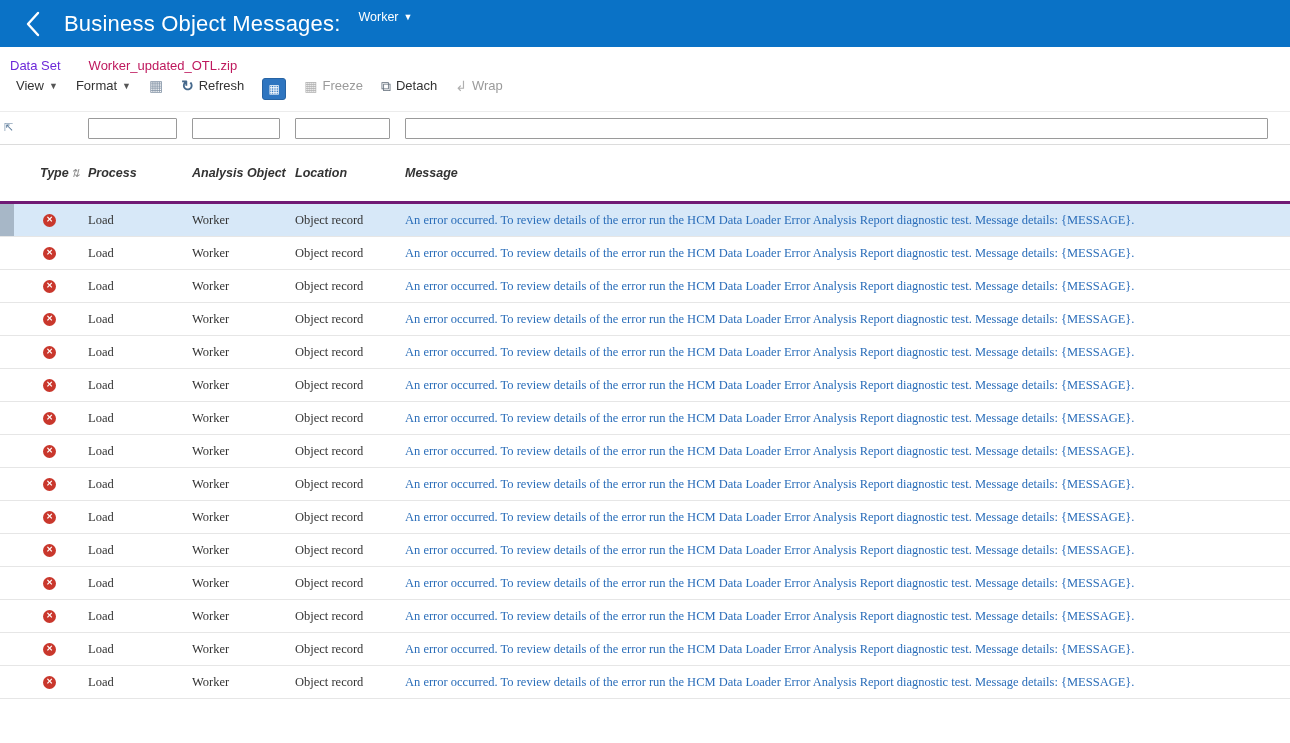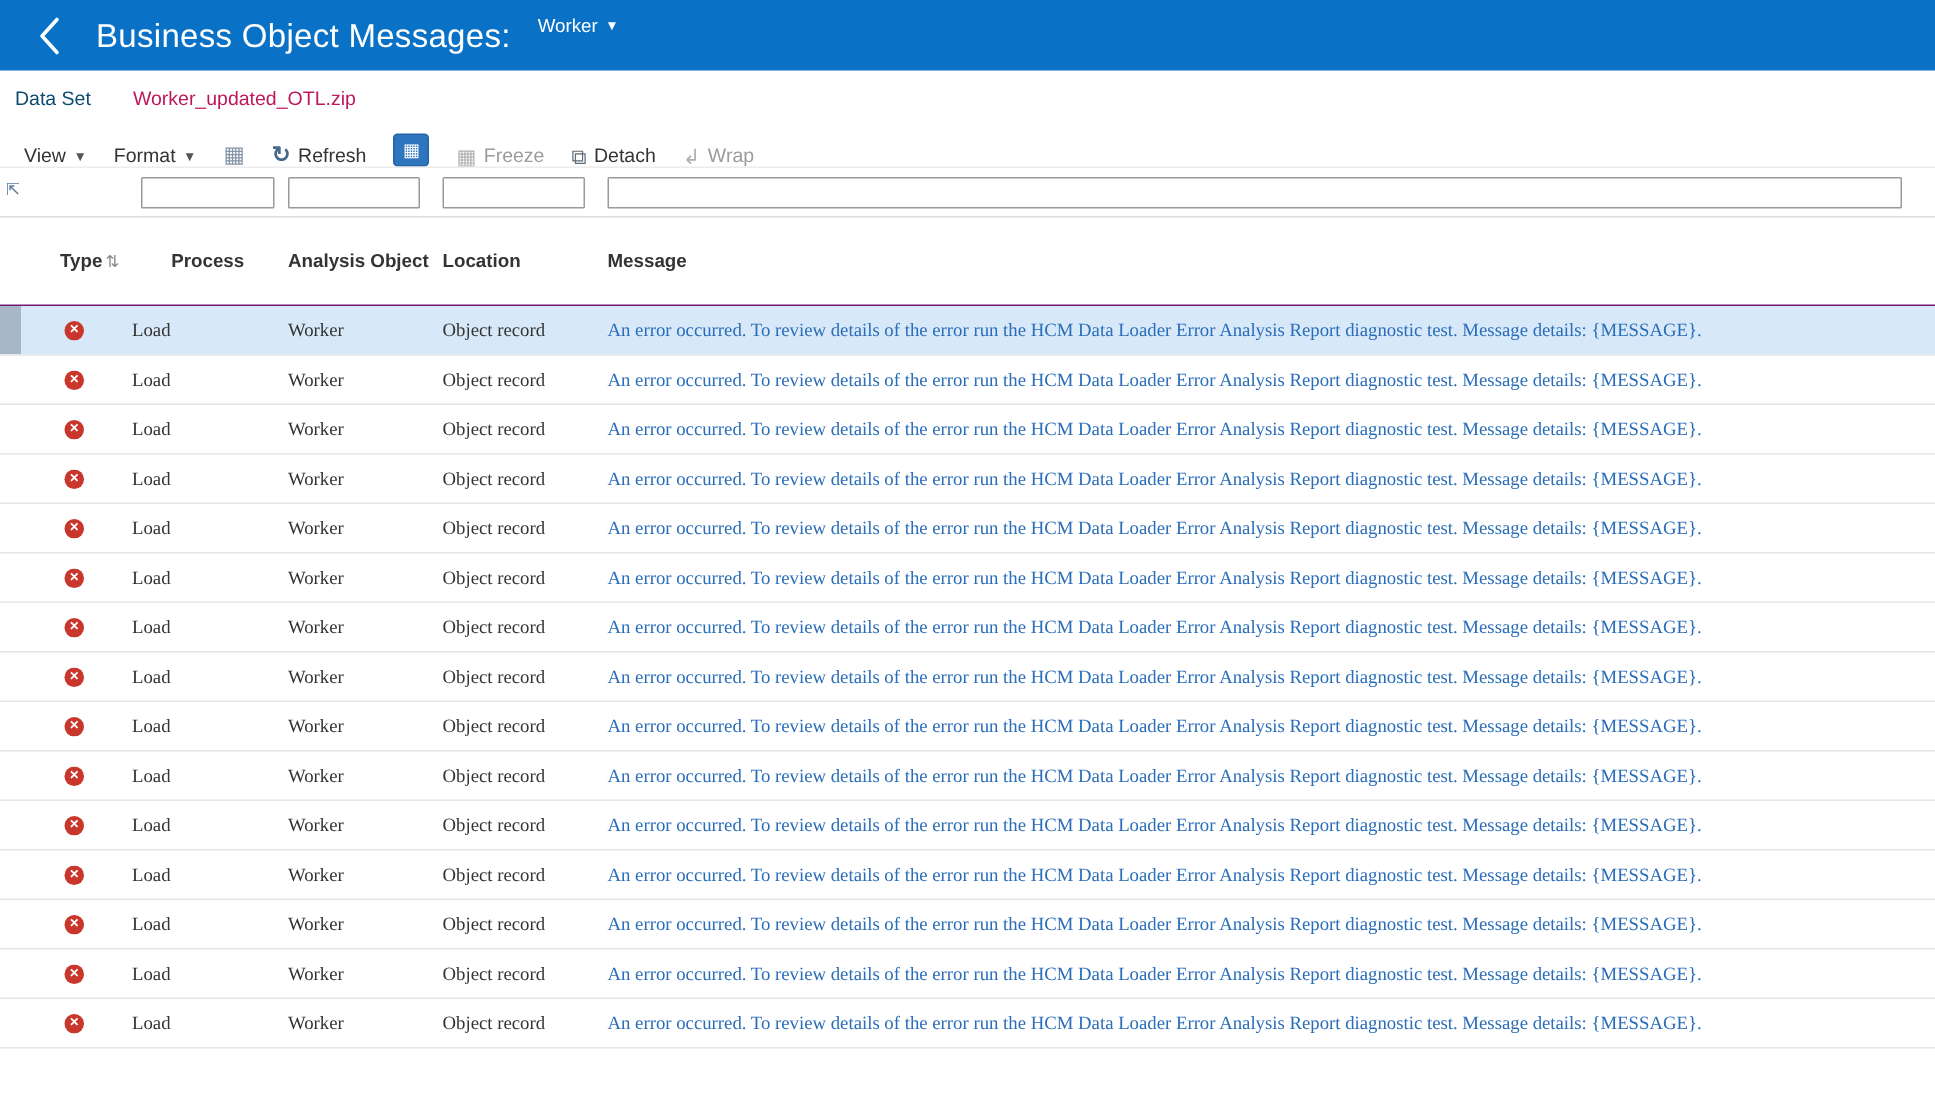--- a/index.html
+++ b/index.html
@@ -11,61 +11,61 @@
             padding:0 16px; color:#fff; }
   .back-btn { width:34px; height:34px; display:flex; align-items:center; justify-content:center;
               cursor:pointer; margin-right:14px; }
   .page-title { font-size:22px; font-weight:400; letter-spacing:0.2px; color:#ffffff; }
   .obj-selector { display:flex; align-items:center; gap:5px; margin-left:18px;
                   position:relative; top:-7px; font-size:12.5px; cursor:pointer; }
   .obj-selector .caret { font-size:9px; }
 
   
   .dataset-row { height:31px; display:flex; align-items:center; padding:6px 0 0 10px; }
-  .ds-label { font-size:13px; color:#0c4a6e; }
+  .ds-label { font-size:13px; color:#6d28d9; }
   .ds-value { font-size:13px; color:#be185d; margin-left:28px; }
 
   
-  .toolbar { height:33px; display:flex; align-items:flex-end; padding-left:16px; gap:18px; }
+  .toolbar { height:33px; display:flex; align-items:flex-start; padding-left:16px; gap:18px; }
   .tb-item { display:flex; align-items:center; gap:5px; font-size:13px; color:#333;
              cursor:pointer; white-space:nowrap; }
   .tb-item.disabled { color:#9b9b9b; cursor:default; }
   .tb-caret { font-size:9px; color:#555; }
   .tb-ico { font-size:14px; line-height:1; }
   .ico-export { color:#8494a6; font-size:15px; cursor:pointer; }
   .ico-refresh { color:#46698c; font-size:15px; font-weight:bold; }
   .qbe-btn { width:24px; height:22px; background:#2e75c0; border:1px solid #2763a3;
              border-radius:3px; display:flex; align-items:center; justify-content:center;
              color:#fff; font-size:12px; cursor:pointer; }
   .ico-freeze { color:#b0b0b0; }
   .ico-detach { color:#5f6b78; }
   .ico-wrap { color:#b0b0b0; }
 
   
   .col-gutter   { width:14px; flex:0 0 14px; }
   .col-type     { width:71px; flex:0 0 71px; }
-  .col-process  { width:104px; flex:0 0 104px; padding-left:3px;justify-content:center; }
+  .col-process  { width:104px; flex:0 0 104px; padding-left:3px; }
   .col-bo       { width:103px; flex:0 0 103px; padding-left:3px; }
   .col-location { width:110px; flex:0 0 110px; padding-left:3px; }
   .col-message  { flex:1 1 auto; padding-left:3px; padding-right:8px; }
 
   
   .filter-row { height:34px; display:flex; align-items:center; border-top:1px solid #ececec;
                 border-bottom:1px solid #dcdcdc; position:relative; }
   .corner-ico { position:absolute; left:4px; top:10px; color:#5a7a9a; font-size:11px;
                 line-height:1; cursor:pointer; }
   .filter-cell { display:flex; align-items:center; }
   .filter-cell input { height:21px; width:calc(100% - 12px); border:1px solid #9a9a9a;
                        border-radius:1px; font-size:12px; padding:0 4px;
                        font-family:"Liberation Sans", sans-serif; }
   .filter-cell.col-message input { width:calc(100% - 14px); }
 
   
-  .thead { display:flex; align-items:center; height:59px; border-bottom:1px solid #701a75;
-           font-size:12.5px; font-weight:bold; color:#333; }
+  .thead { display:flex; align-items:center; height:59px; border-bottom:3px solid #701a75;
+           font-size:12.5px; font-weight:bold; color:#333;font-style:italic; }
   .th { display:flex; align-items:center; }
   .th.col-type { padding-left:26px; }
   .sort-ico { color:#8a8a8a; font-size:11px; margin-left:2px; font-weight:normal; cursor:pointer; }
 
   
   .tbody {}
   .trow { display:flex; align-items:center; height:33px; border-bottom:1px solid #e6e6e6;
           font-size:12.5px; color:#333; cursor:default;font-family:Liberation Serif, serif; }
   .trow .col-gutter { height:100%; }
   .trow.selected { background:#d7e8f8; }

